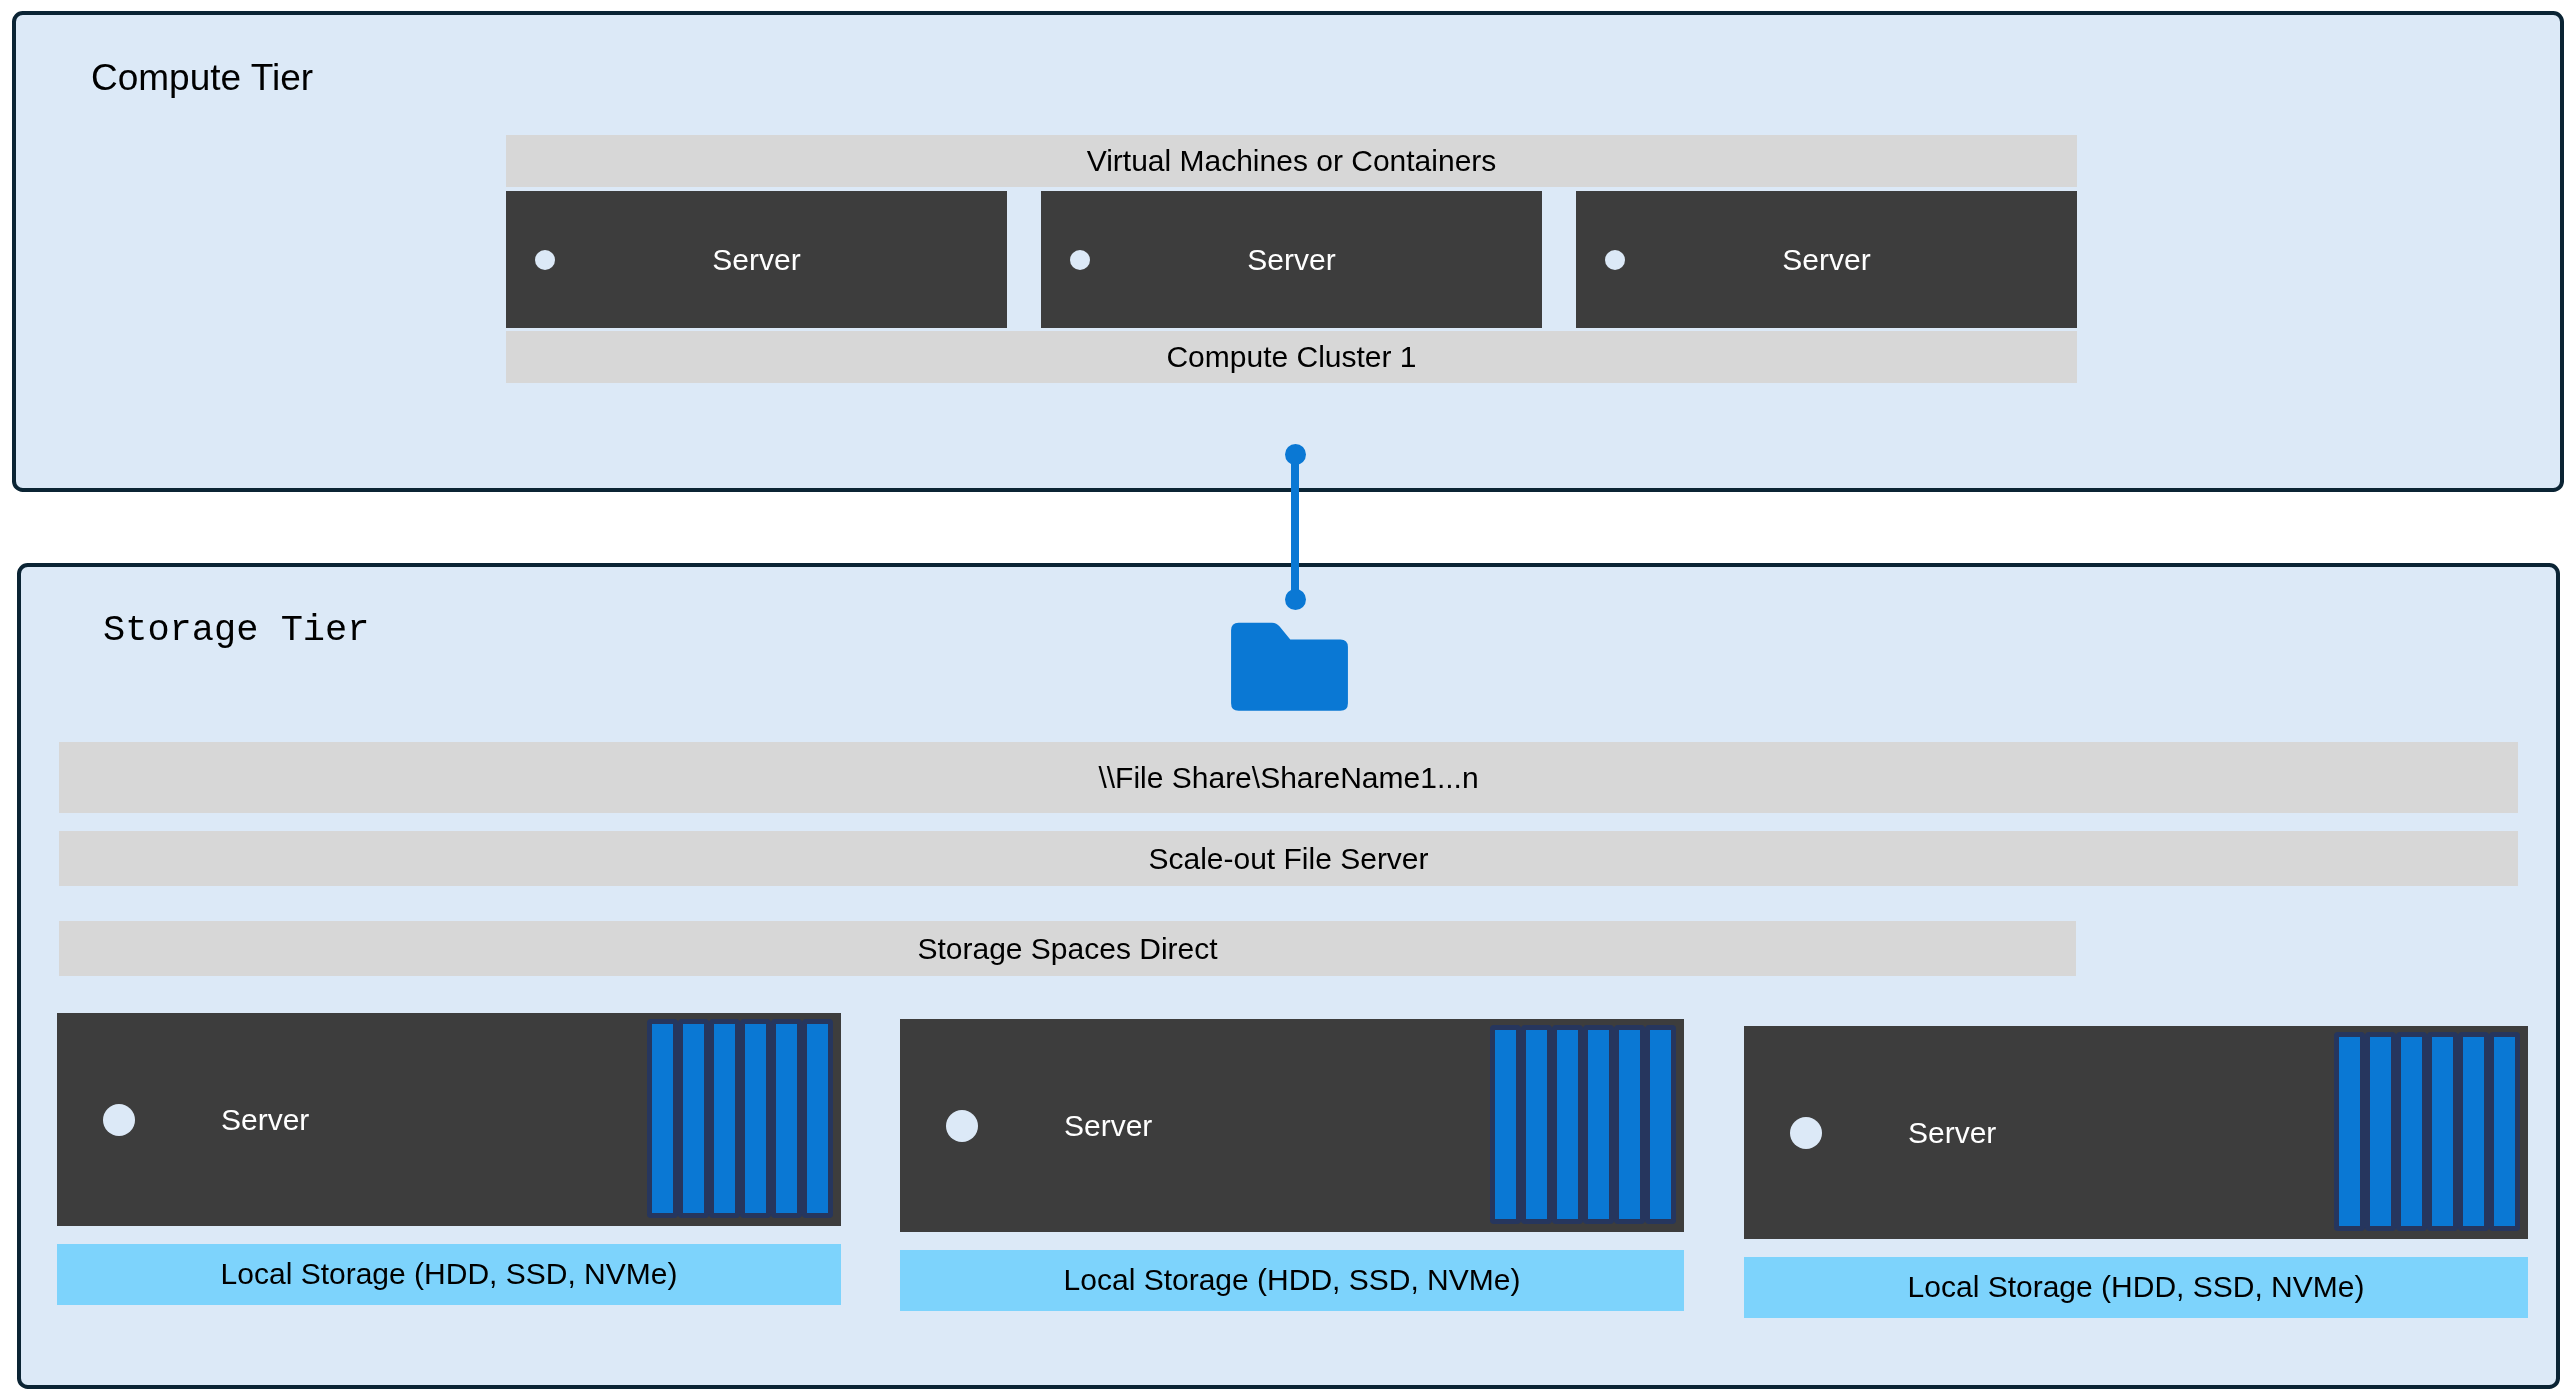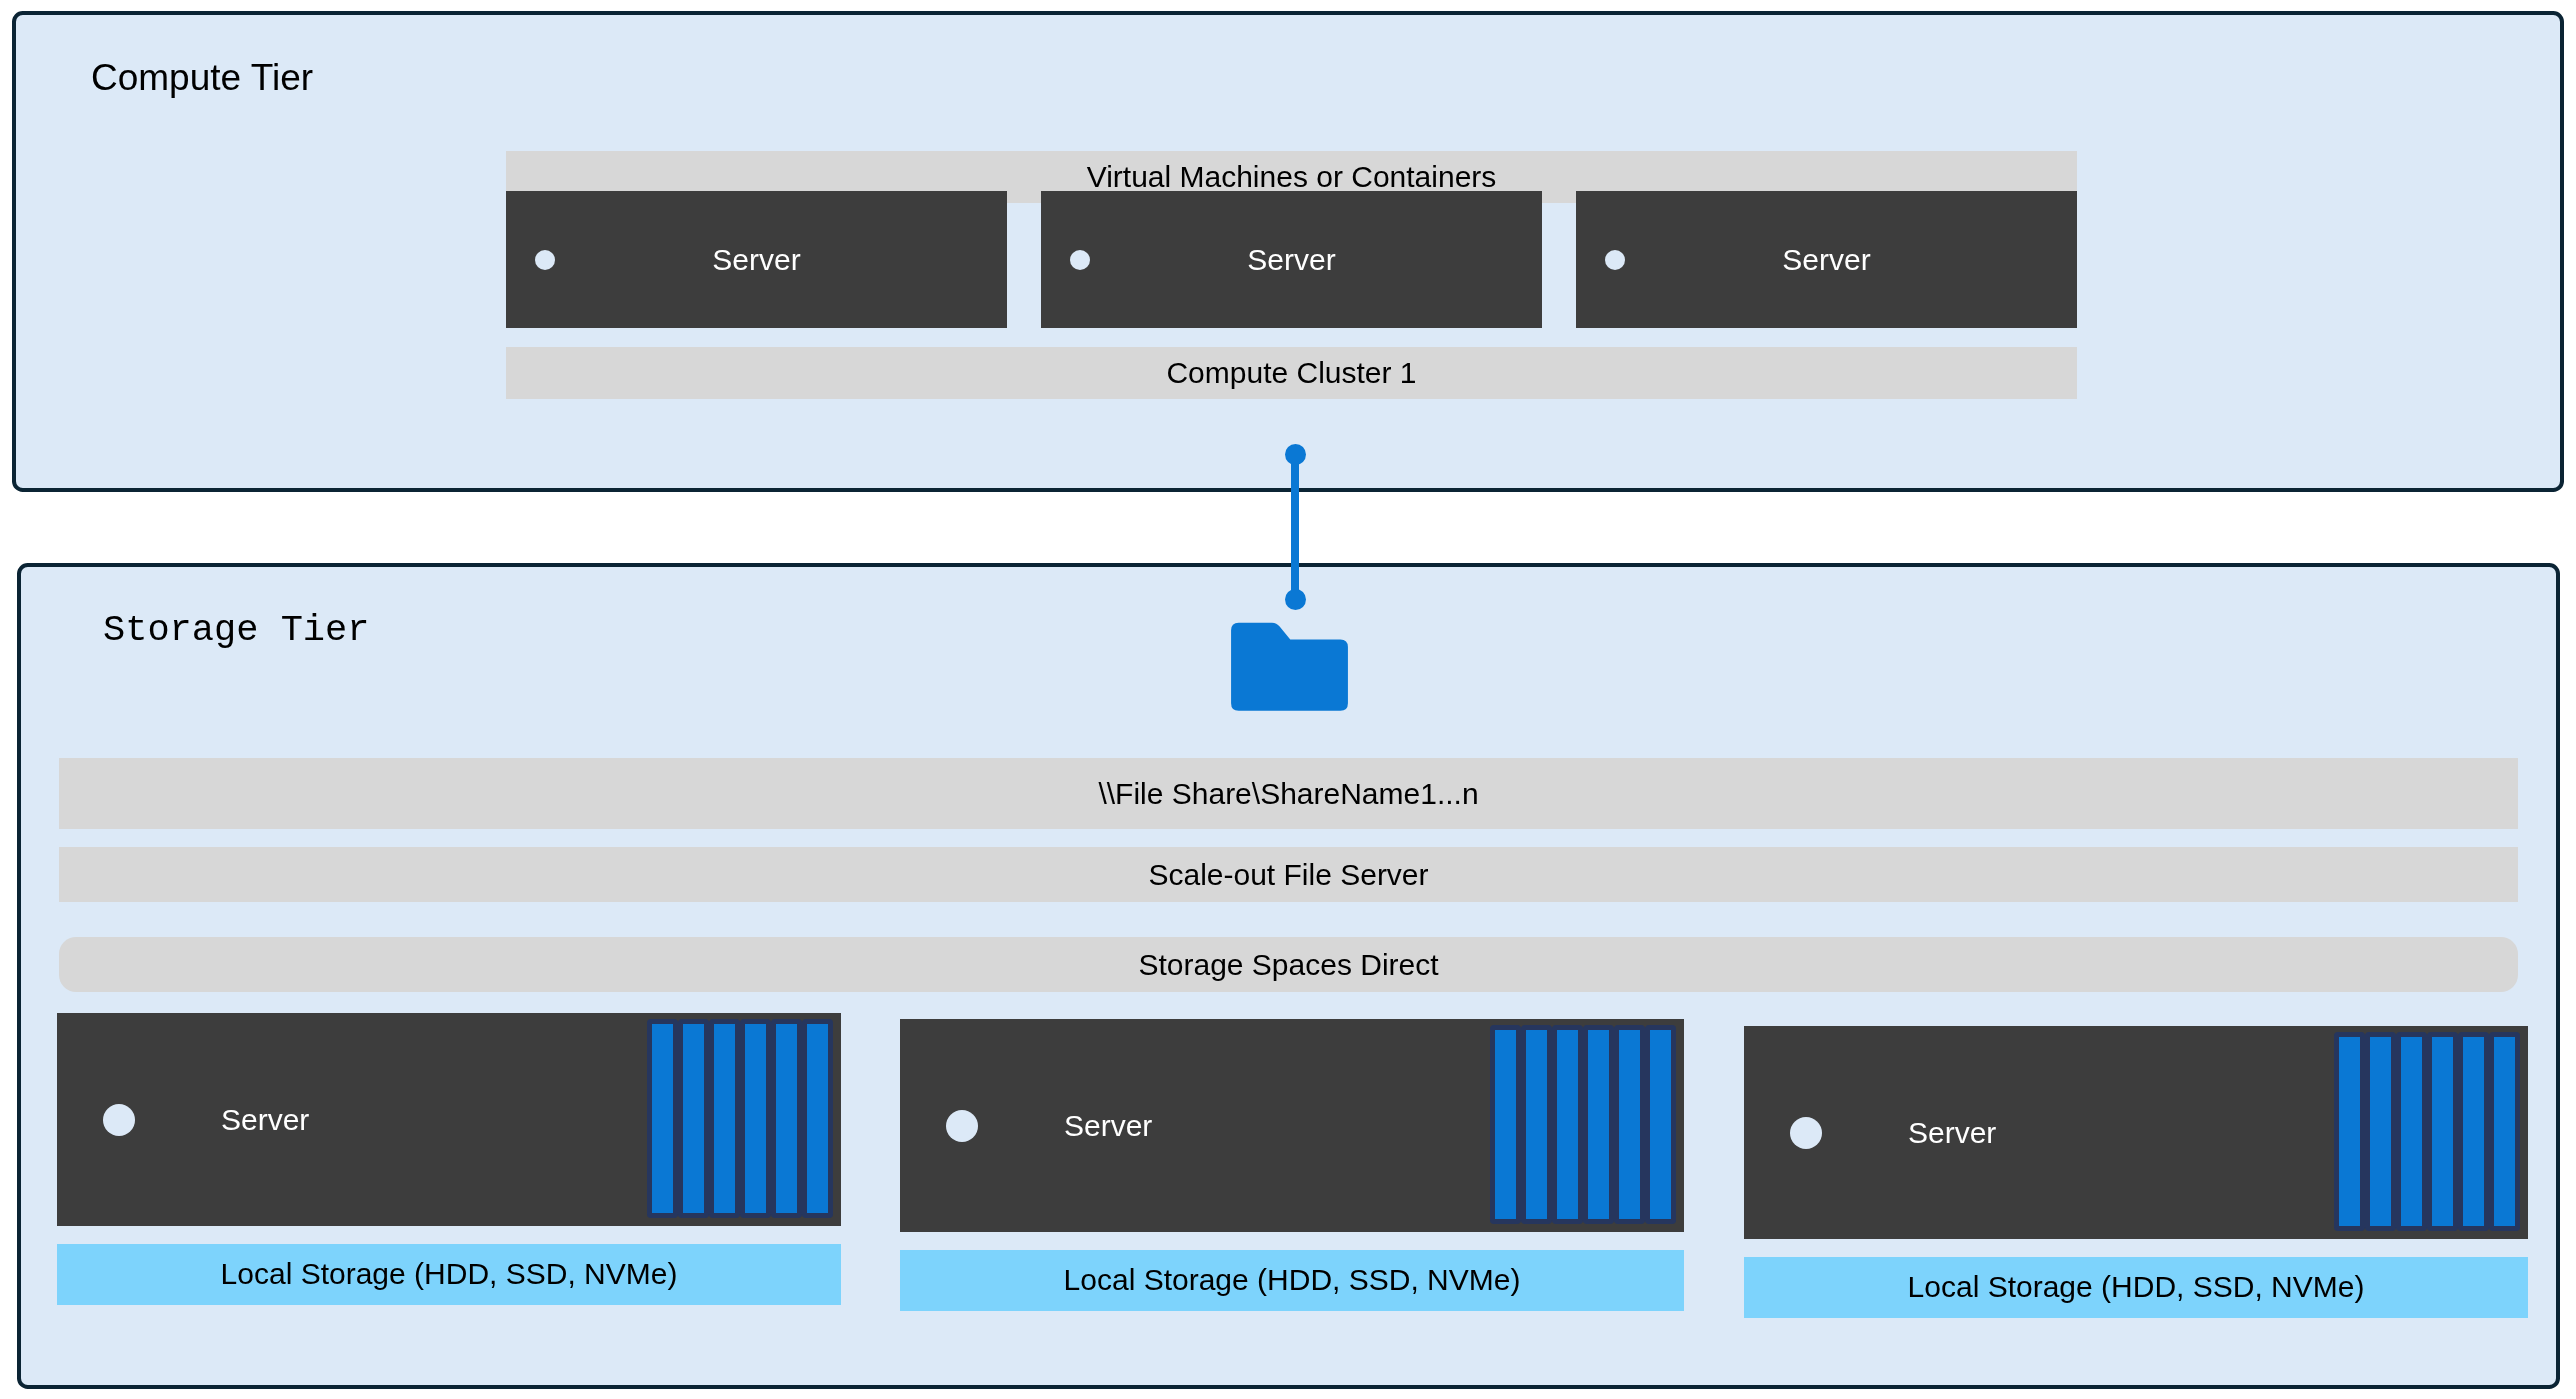--- a/index.html
+++ b/index.html
@@ -56,21 +56,20 @@
   .band {
     position: absolute;
     background: #d7d7d7;
     display: flex;
     align-items: center;
     justify-content: center;
     box-sizing: border-box;
     color: #000000;
     font-size: 30px;
     white-space: nowrap;
-    margin-top: 16px;
   }
 
   
   #compute-group {
     position: absolute;
     left: 506px;
     top: 135px;
     width: 1571px;
     height: 288px;
   }
@@ -113,21 +112,21 @@
   }
   .compute-server .srv-label {
     color: #ffffff;
     font-size: 30px;
     white-space: nowrap;
   }
 
   
   #share-band   { left: 59px; top: 742px;  width: 2459px; height: 71px; }
   #sofs-band    { left: 59px; top: 831px; width: 2459px; height: 55px; }
-  #s2d-band     { left: 59px; top: 921px; width: 2459px; height: 55px; border-radius: 17px; }
+  #s2d-band     { left: 59px; top: 921px; width: 2017px; height: 55px; }
 
   
   .storage-node {
     position: absolute;
     width: 784px;
   }
   #storage-node-1 { left: 57px;   top: 1013px; }
   #storage-node-2 { left: 900px; top: 1019px; }
   #storage-node-3 { left: 1744px; top: 1026px; }
 

